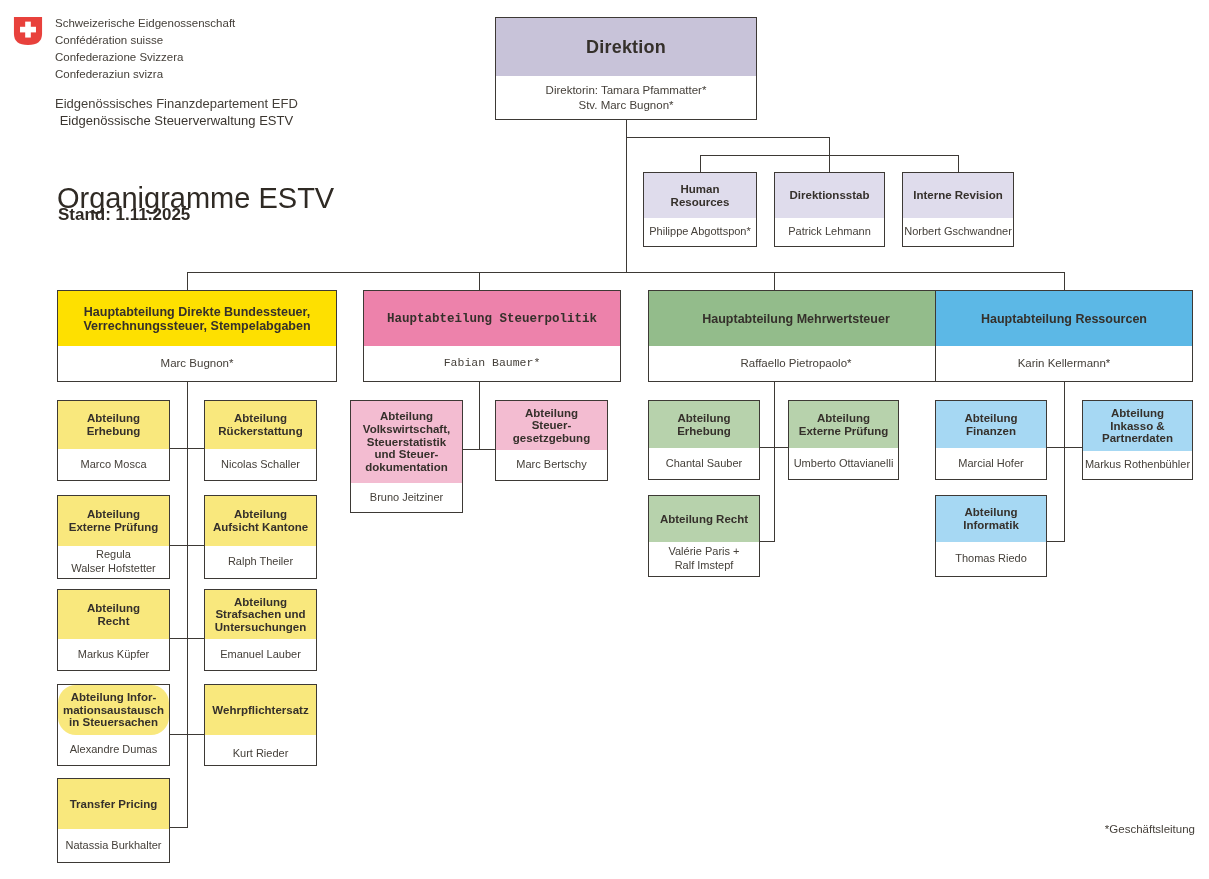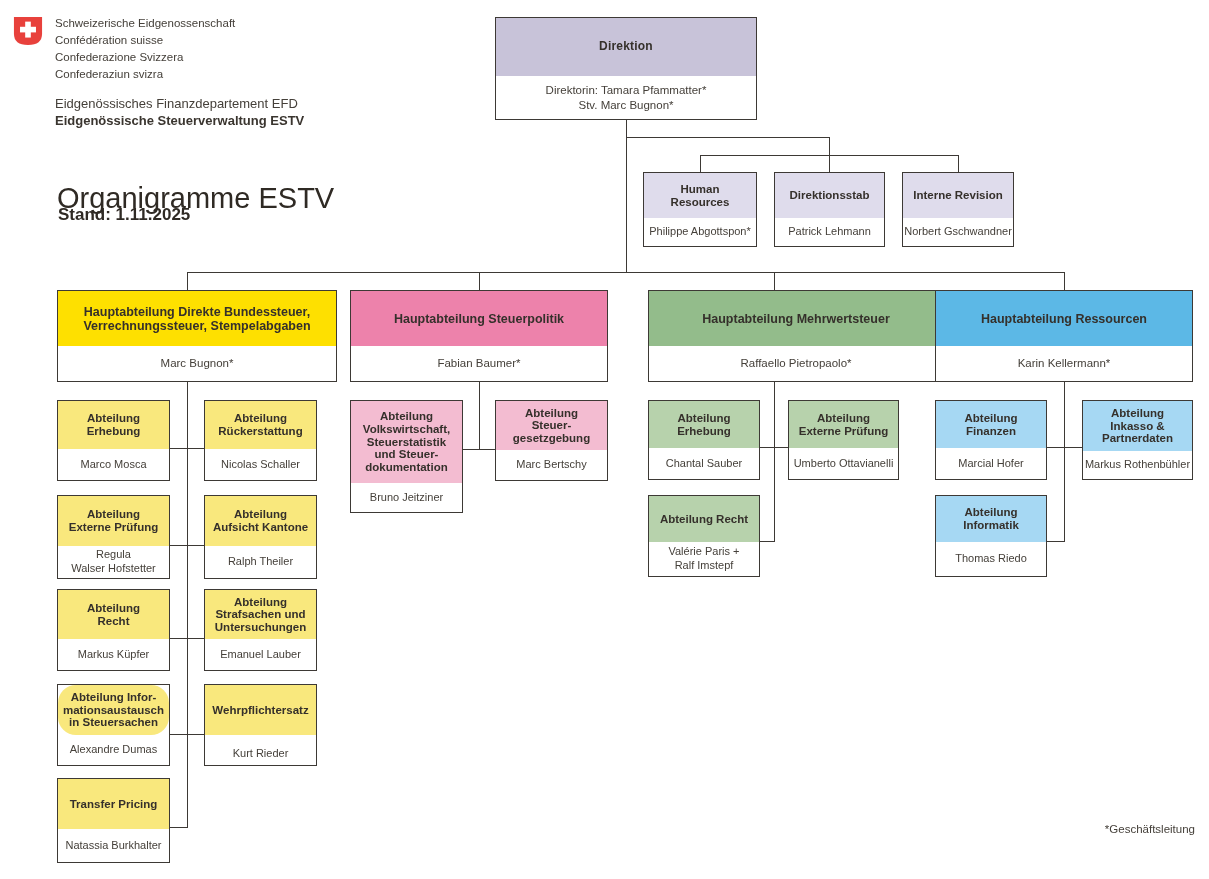--- a/index.html
+++ b/index.html
@@ -6,33 +6,33 @@
   .canvas{position:relative;width:1209px;height:879px;background:#fff;overflow:hidden;color:#3c3732;}
 
   
   .box{position:absolute;border:1px solid #3d3935;background:#fff;box-sizing:border-box;display:flex;flex-direction:column;}
   .box-head{flex:0 0 auto;display:flex;align-items:center;justify-content:center;text-align:center;
             font-weight:bold;white-space:pre-line;line-height:1.12;padding:2px 1px;box-sizing:border-box;
             font-size:11.5px;color:#35302b;}
   .box-body{flex:1 1 auto;display:flex;align-items:center;justify-content:center;text-align:center;
             white-space:pre-line;line-height:1.25;font-size:11px;color:#45403a;padding:1px;box-sizing:border-box;}
   .head-lg{font-size:12.5px;}
-  .head-xl{font-size:12px;letter-spacing:.2px;}
+  .head-xl{font-size:18px;letter-spacing:.2px;}
   .body-md{font-size:11.5px;}
 
   
   .hline,.vline{position:absolute;background:var(--line,#3d3935);}
   .hline{height:1px;}
   .vline{width:1px;}
 
   
   .logo-shield{position:absolute;left:13px;top:16px;}
   .logo-langs{position:absolute;left:55px;top:15px;font-size:11.5px;line-height:17px;color:#45403a;white-space:pre-line;}
   .logo-dept{position:absolute;left:55px;top:95px;font-size:13px;line-height:17px;color:#45403a;}
-  .logo-dept .office{font-weight:bold;color:#3a352f;}
+  .logo-dept .office{font-weight:normal;color:#3a352f;text-align:center;}
 
   .doc-title{position:absolute;left:57px;top:182px;font-size:29px;font-weight:normal;color:#2f2a24;}
   .doc-date{position:absolute;left:58px;top:205px;font-size:17px;font-weight:bold;color:#2f2a24;}
   .footnote{position:absolute;left:1000px;top:823px;width:195px;text-align:right;font-size:11.5px;color:#45403a;}
 </style>
 </head>
 <body>
 
 <div class="canvas">
 
@@ -104,21 +104,21 @@
   <div class="box" style="left:902px;top:172px;width:112px;height:75px;">
     <div class="box-head" style="height:45px;background:var(--lavender_light);">Interne Revision</div>
     <div class="box-body">Norbert Gschwandner</div>
   </div>
 
   <div class="box" style="left:57px;top:290px;width:280px;height:92px;">
     <div class="box-head head-lg" style="height:55px;background:var(--yellow);">Hauptabteilung Direkte Bundessteuer,
 Verrechnungssteuer, Stempelabgaben</div>
     <div class="box-body body-md">Marc Bugnon*</div>
   </div>
-  <div class="box" style="left:350px;top:290px;width:258px;height:92px;">
+  <div class="box" style="left:363px;top:290px;width:258px;height:92px;font-family:Liberation Mono, monospace;">
     <div class="box-head head-lg" style="height:55px;background:var(--pink);">Hauptabteilung Steuerpolitik</div>
     <div class="box-body body-md">Fabian Baumer*</div>
   </div>
   <div class="box" style="left:648px;top:290px;width:296px;height:92px;">
     <div class="box-head head-lg" style="height:55px;background:var(--green);">Hauptabteilung Mehrwertsteuer</div>
     <div class="box-body body-md">Raffaello Pietropaolo*</div>
   </div>
   <div class="box" style="left:935px;top:290px;width:258px;height:92px;">
     <div class="box-head head-lg" style="height:55px;background:var(--blue);">Hauptabteilung Ressourcen</div>
     <div class="box-body body-md">Karin Kellermann*</div>

